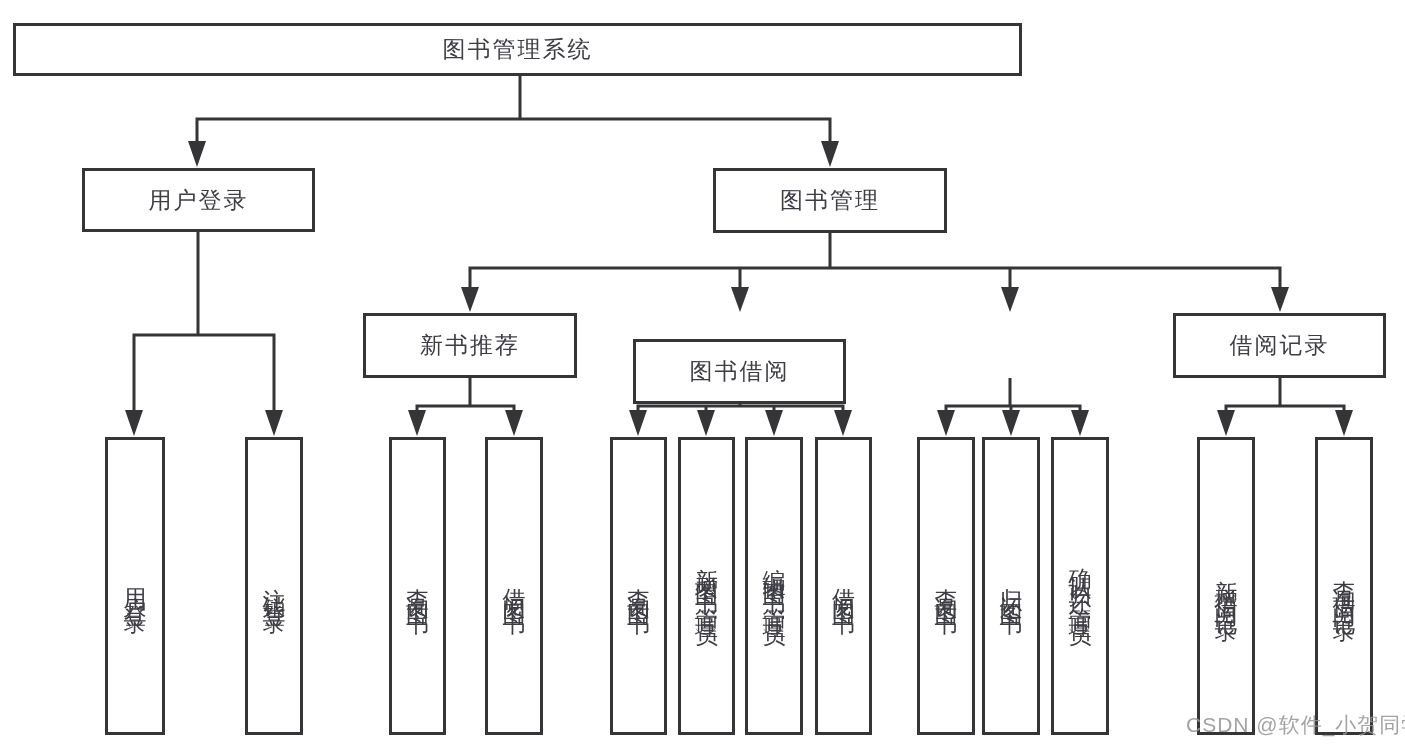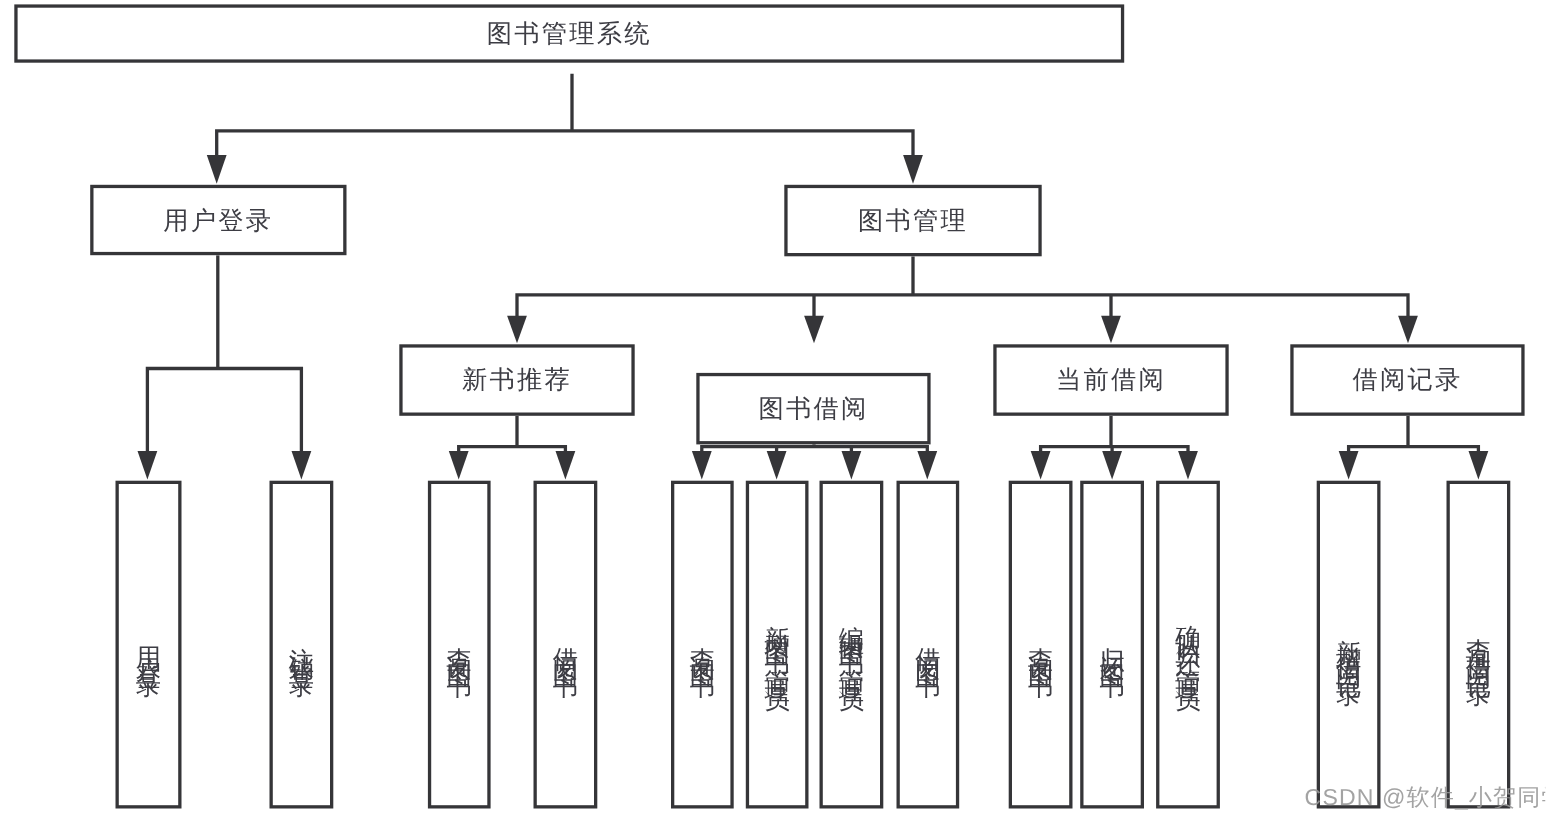--- a/index.html
+++ b/index.html
@@ -93,39 +93,36 @@
       <path d="M765 410 L783 410 L774 436 Z"></path>
       <path d="M834 410 L852 410 L843 436 Z"></path>
       <path d="M937 410 L955 410 L946 436 Z"></path>
       <path d="M1002 410 L1020 410 L1011 436 Z"></path>
       <path d="M1071 410 L1089 410 L1080 436 Z"></path>
       <path d="M1217 410 L1235 410 L1226 436 Z"></path>
       <path d="M1335 410 L1353 410 L1344 436 Z"></path>
     </g>
   </svg>
 
-  <div class="node" style="left:13px; top:4px; width:1009px; height:53px;">
+  <div class="node" style="left:13px; top:23px; width:1009px; height:53px;">
     <span>图书管理系统</span>
   </div>
 
   <div class="node" style="left:82px; top:168px; width:233px; height:64px;">
     <span>用户登录</span>
   </div>
   <div class="node" style="left:363px; top:313px; width:214px; height:65px;">
     <span>新书推荐</span>
   </div>
 
   <div class="node" style="left:713px; top:168px; width:234px; height:65px;">
     <span>图书管理</span>
   </div>
   <div class="node" style="left:633px; top:313px; width:213px; height:65px;margin-top:26px;">
     <span>图书借阅</span>
-  </div>
-  <div class="node" style="left:903px; top:313px; width:214px; height:65px;">
-    <span>当前借阅</span>
   </div>
   <div class="node" style="left:1173px; top:313px; width:213px; height:65px;">
     <span>借阅记录</span>
   </div>
 
   <div class="leaf" style="left:105px; width:60px;">
     <span>用户登录</span>
   </div>
   <div class="leaf" style="left:245px; width:58px;">
     <span>注销登录</span>

